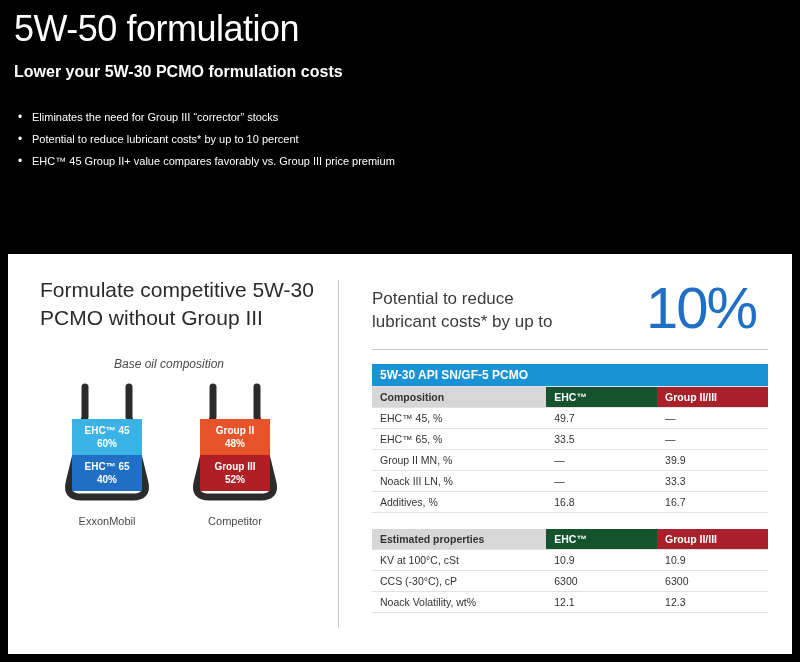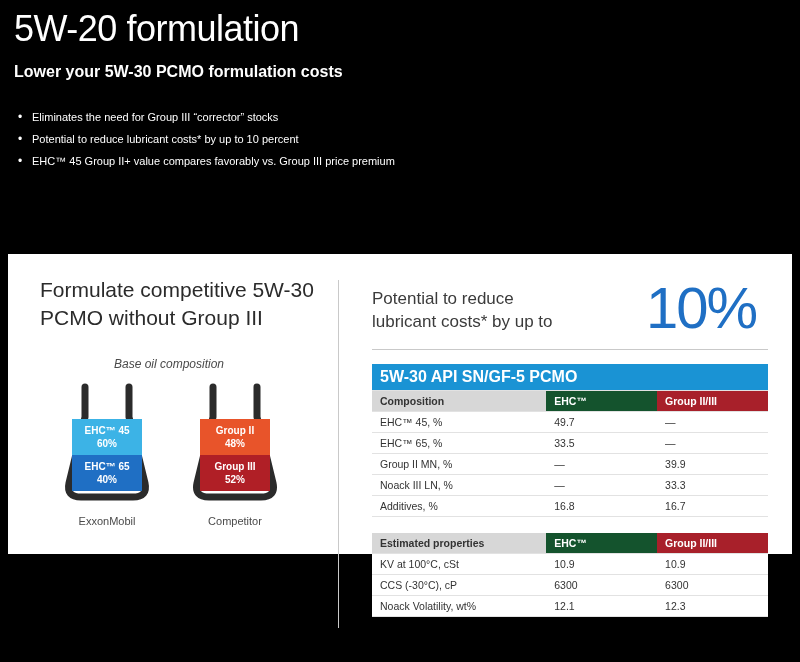--- a/index.html
+++ b/index.html
@@ -65,21 +65,21 @@
     color: #ffffff;
     font-size: 12px;
   }
 
   
   .panel {
     position: absolute;
     left: 8px;
     top: 254px;
     width: 784px;
-    height: 300px;
+    height: 400px;
     background: #ffffff;
     box-sizing: border-box;
   }
 
   
   .left-col {
     position: absolute;
     left: 0; top: 0;
     width: 330px;
     height: 400px;
@@ -185,21 +185,21 @@
   }
   table.data + table.data { margin-top: 16px; }
   table.data th, table.data td {
     text-align: left;
     padding: 4px 8px;
     border-bottom: 1px solid #e2e2e2;
   }
   .tbl-title td {
     background: #1a93d4;
     color: #ffffff;
-    font-size: 16px;
+    font-size: 12px;
     font-weight: bold;
     padding: 6px 8px;
     border-bottom: none;
   }
   .hdr th.h-grey {
     background: #d7d7d7;
     color: #333333;
     font-weight: bold;
   }
   .hdr th.h-blue {
@@ -223,21 +223,21 @@
     height: 8px;
     background: #000000;
   }
 </style>
 </head>
 <body>
 
 <div class="slide">
 
   <div class="top">
-    <h1 class="title">5W-20 formulation</h1>
+    <h1 class="title">5W-50 formulation</h1>
     <h2 class="subtitle">Lower your 5W-30 PCMO formulation costs</h2>
     <ul class="bullets">
       <li>Eliminates the need for Group III “corrector” stocks</li>
       <li>Potential to reduce lubricant costs* by up to 10 percent</li>
       <li>EHC™ 45 Group II+ value compares favorably vs. Group III price premium</li>
     </ul>
   </div>
 
   <div class="panel">
 

